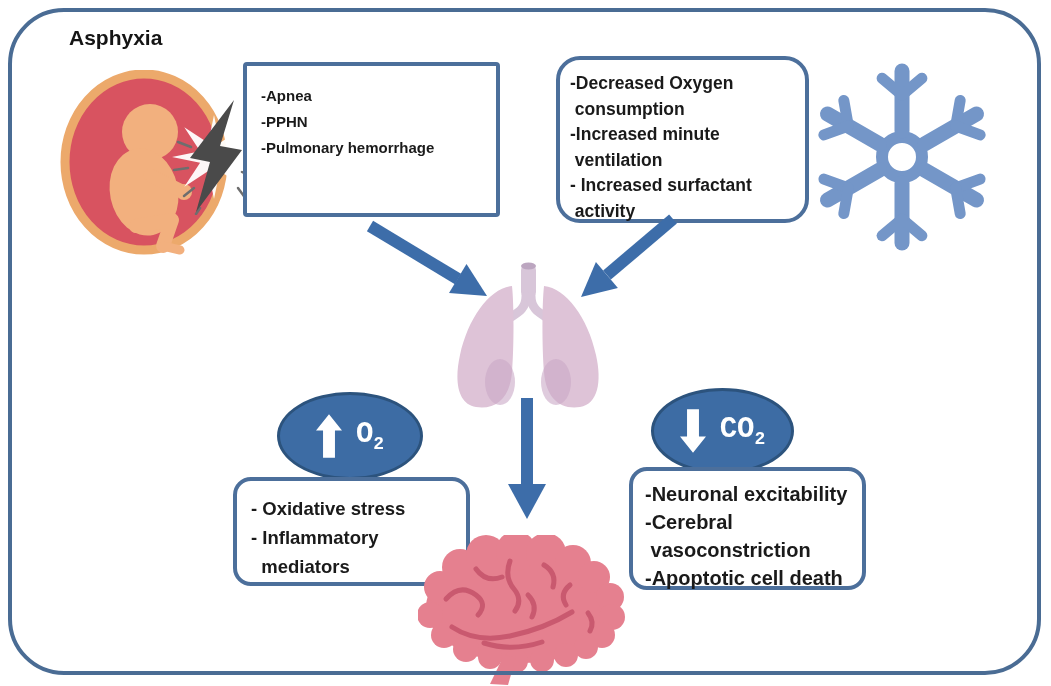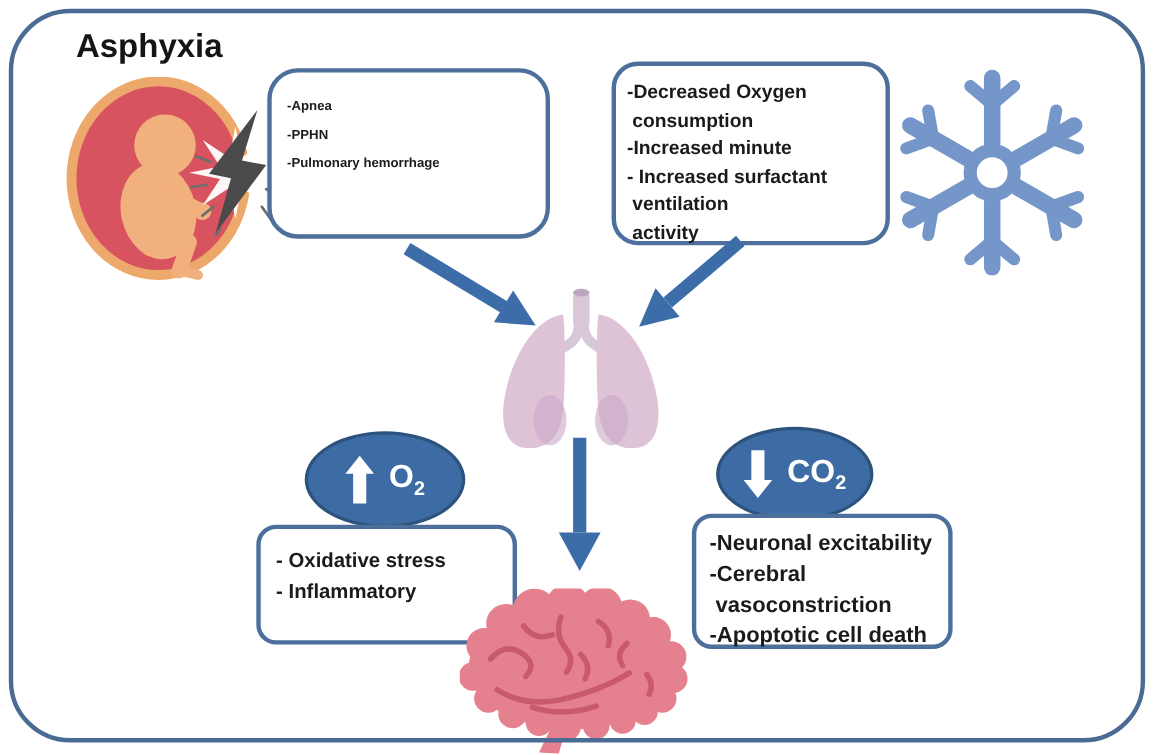--- a/index.html
+++ b/index.html
@@ -1,40 +1,40 @@
 <!DOCTYPE html>
 <html><head>
 <meta charset="utf-8">
 <style>
   html,body{margin:0;padding:0;background:#fff;}
   #canvas{position:relative;width:1051px;height:686px;background:#fff;overflow:hidden;
           font-family:"Liberation Sans",sans-serif;color:#1a1a1a;}
   .frame{position:absolute;left:8px;top:8px;width:1033px;height:667px;
          border:4.5px solid #4a6c94;border-radius:56px;background:transparent;z-index:40;
          box-sizing:border-box;pointer-events:none;}
-  .title{position:absolute;font-size:30px;font-weight:bold;color:#151515;z-index:15;}
+  .title{position:absolute;font-size:21px;font-weight:bold;color:#151515;z-index:15;}
   #title-left{left:69px;top:26px;}
   #title-right{left:820px;top:25px;}
   .box{position:absolute;background:#fff;border:4px solid #4c6f9b;box-sizing:border-box;z-index:10;}
   .box .ln{white-space:pre;font-weight:bold;color:#1a1a1a;}
-  #box-asphyxia{left:243px;top:62px;width:257px;height:155px;border-radius:28px;
-                padding:17px 8px 0 14px;font-size:12px;}
+  #box-asphyxia{left:243px;top:62px;width:257px;height:155px;border-radius:4px;
+                padding:17px 8px 0 14px;font-size:15px;}
   #box-asphyxia .ln{line-height:26px;}
   #box-hypothermia{left:556px;top:56px;width:253px;height:167px;border-radius:24px;
                    padding:11px 4px 0 10px;font-size:17.5px;}
   #box-hypothermia .ln{line-height:25.5px;}
   #box-o2{left:233px;top:477px;width:237px;height:109px;border-radius:18px;
           padding:13px 6px 0 14px;font-size:18.5px;z-index:10;}
   #box-o2 .ln{line-height:29px;}
   #box-co2{left:611px;top:467px;width:237px;height:123px;border-radius:18px;
            padding:9px 4px 0 12px;font-size:20px;z-index:10;margin-left:18px;}
   #box-co2 .ln{line-height:28px;}
   .bubble{position:absolute;border-radius:50%;background:#3d6ca4;border:3px solid #2c537d;
           box-sizing:border-box;display:flex;align-items:center;justify-content:center;
-          gap:14px;color:#fff;z-index:5;}
+          gap:14px;color:#fff;z-index:5;font-family:Liberation Mono, monospace;}
   #bubble-o2{left:277px;top:392px;width:146px;height:88px;}
   #bubble-co2{left:651px;top:388px;width:143px;height:86px;}
   .gas{font-size:29px;font-weight:bold;line-height:1;}
   .gas sub{font-size:18px;font-weight:bold;}
   .abs{position:absolute;}
   svg{display:block;}
 </style>
 </head>
 <body>
 
@@ -105,22 +105,22 @@
   <div class="box" id="box-asphyxia">
     <div class="ln">-Apnea</div>
     <div class="ln">-PPHN</div>
     <div class="ln">-Pulmonary hemorrhage</div>
   </div>
 
   <div class="box" id="box-hypothermia">
     <div class="ln">-Decreased Oxygen</div>
     <div class="ln"> consumption</div>
     <div class="ln">-Increased minute</div>
+    <div class="ln"> ventilation</div>
     <div class="ln">- Increased surfactant</div>
-    <div class="ln"> ventilation</div>
     <div class="ln"> activity</div>
   </div>
 
   <div class="abs" style="left:448px;top:260px;z-index:20;">
     <svg width="160" height="152" viewBox="0 0 160 152">
       <rect x="73" y="3" width="15" height="36" rx="7" fill="#d8c6d9"></rect>
       <ellipse cx="80.5" cy="6" rx="7.5" ry="3.5" fill="#bca6c0"></ellipse>
       <path d="M 78 36 C 78 48, 71 52, 63 57" stroke="#d8c6d9" stroke-width="9" fill="none" stroke-linecap="round"></path>
       <path d="M 83 36 C 83 48, 90 52, 98 57" stroke="#d8c6d9" stroke-width="9" fill="none" stroke-linecap="round"></path>
       <path d="M 64 26 C 42 28, 20 58, 12 95 C 6 122, 10 144, 28 147 C 48 150, 62 138, 64 112 C 66 86, 66 44, 64 26 Z" fill="#dec3d7"></path>
@@ -144,20 +144,21 @@
       <path d="M12 40 L0 25 H6.5 V0 H17.5 V25 H24 Z" fill="#ffffff"></path>
     </svg>
     <div class="gas">
       <span>CO</span><sub>2</sub>
     </div>
   </div>
 
   <div class="box" id="box-o2">
     <div class="ln">- Oxidative stress</div>
     <div class="ln">- Inflammatory</div>
+    <div class="ln">  mediators</div>
   </div>
 
   <div class="box" id="box-co2">
     <div class="ln">-Neuronal excitability</div>
     <div class="ln">-Cerebral</div>
     <div class="ln"> vasoconstriction</div>
     <div class="ln">-Apoptotic cell death</div>
   </div>
 
   <svg class="abs" style="left:0;top:0;z-index:25;" width="1051" height="686" viewBox="0 0 1051 686">

